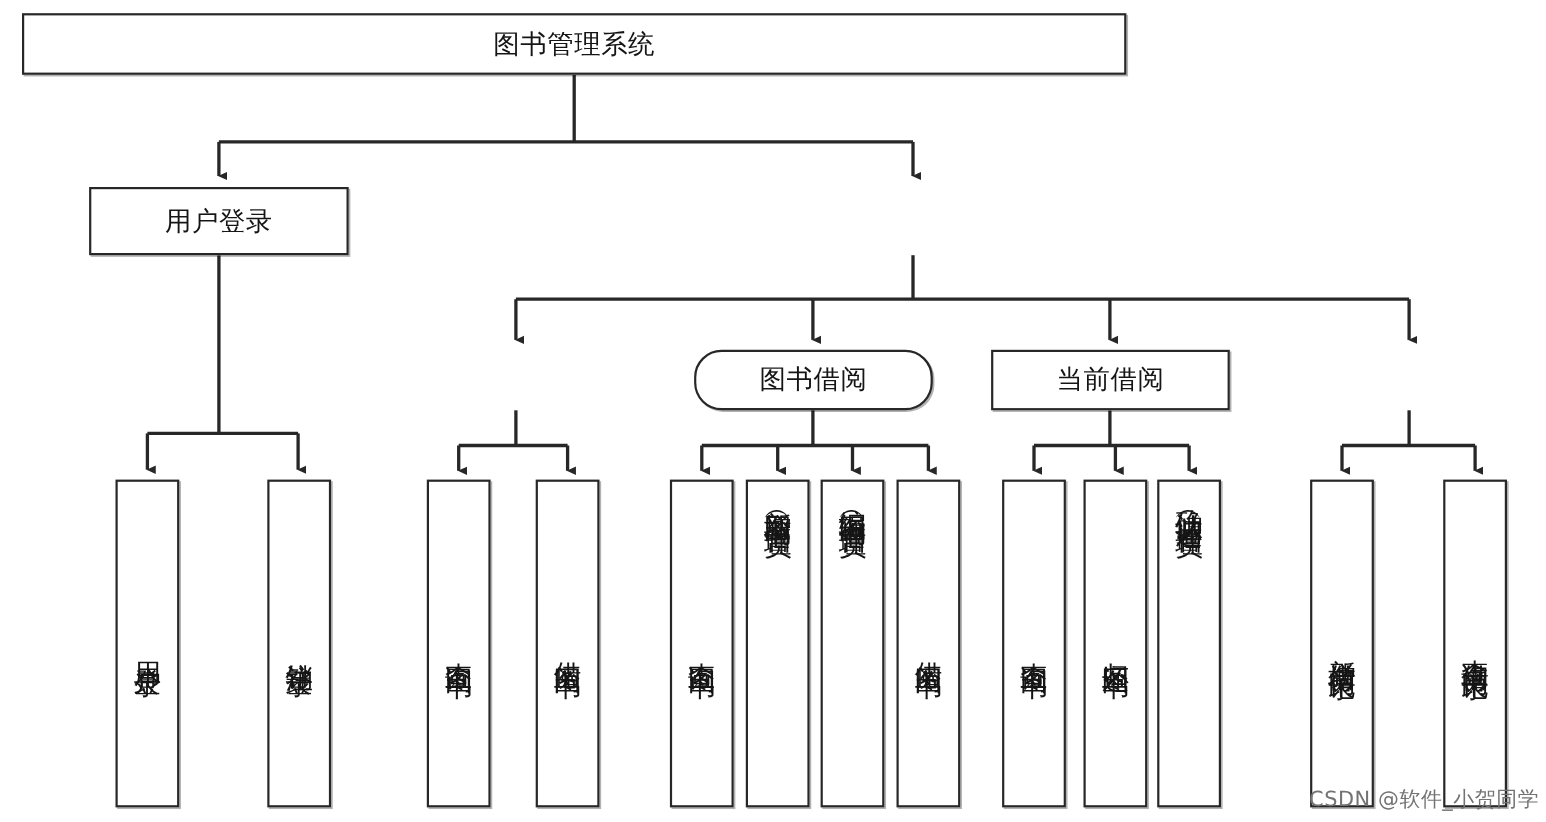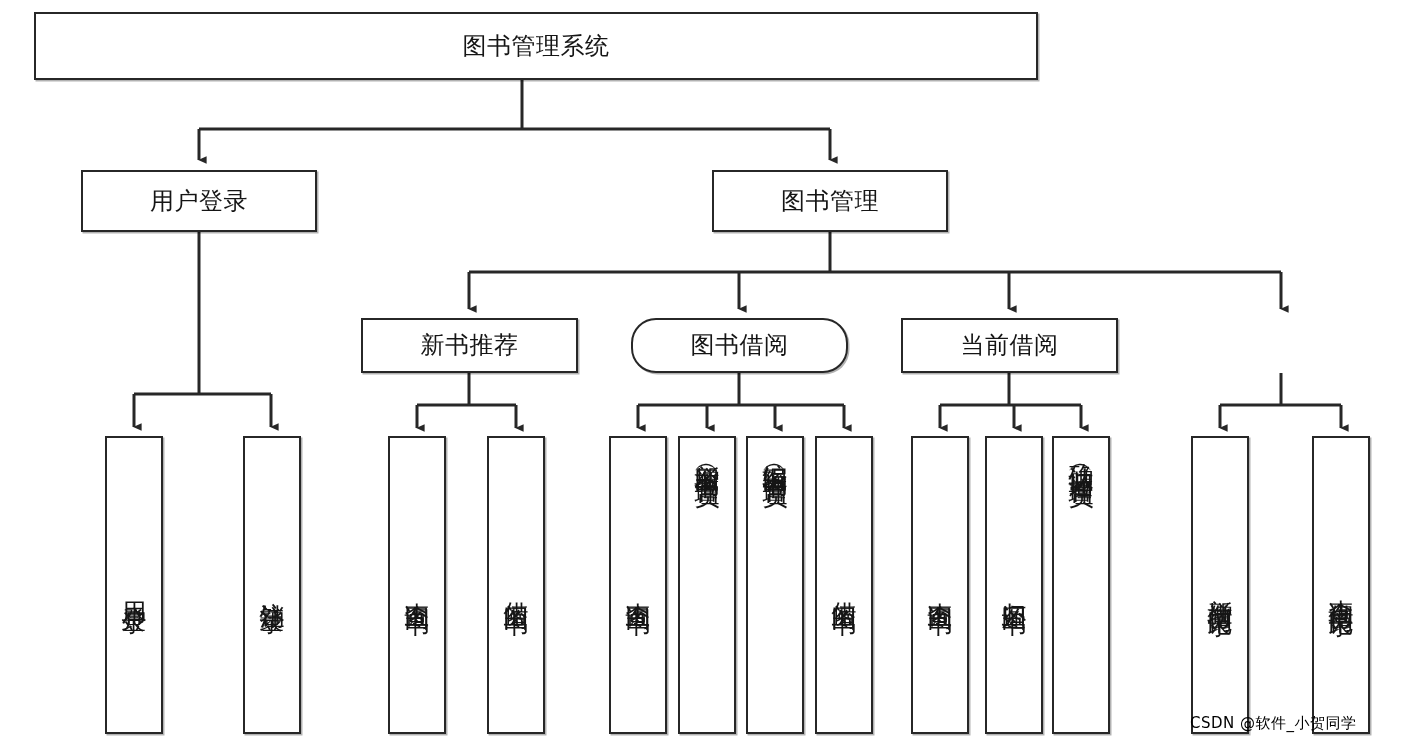--- a/index.html
+++ b/index.html
@@ -55,22 +55,22 @@
     line-height: 1.0;
     letter-spacing: 3px;
     margin: 0 auto;
   }
   .node.vert.mid .label {
     margin-top: auto;
     margin-bottom: auto;
   }
   .watermark {
     position: absolute;
-    font-size: 15px;
-    color: #000000;
+    font-size: 19px;
+    color: #737373;
     white-space: nowrap;
     letter-spacing: 0.5px;
     font-family: "DejaVu Sans", "Liberation Sans", sans-serif;
   }
 </style>
 </head>
 <body>
 
 <div id="canvas">
 
@@ -119,34 +119,28 @@
       <path d="M 1014,405 L 1014,428" marker-end="url(#arrowhead)"></path>
       <path d="M 1081,405 L 1081,428" marker-end="url(#arrowhead)"></path>
 
       <path d="M 1281,373 L 1281,405"></path>
       <path d="M 1220,405 L 1341,405"></path>
       <path d="M 1220,405 L 1220,428" marker-end="url(#arrowhead)"></path>
       <path d="M 1341,405 L 1341,428" marker-end="url(#arrowhead)"></path>
     </g>
   </svg>
 
-  <div class="node horiz" style="left:20px; top:12px; width:1004px; height:68px;margin-left:14px;">
+  <div class="node horiz" style="left:20px; top:12px; width:1004px; height:56px;">
     <span class="label">图书管理系统</span>
   </div>
 
   <div class="node horiz" style="left:81px; top:170px; width:236px; height:62px;">
     <span class="label">用户登录</span>
   </div>
-  <div class="node horiz" style="left:712px; top:170px; width:236px; height:62px;">
-    <span class="label">图书管理</span>
-  </div>
 
-  <div class="node horiz" style="left:361px; top:318px; width:217px; height:55px;">
-    <span class="label">新书推荐</span>
-  </div>
   <div class="node horiz" style="left:631px; top:318px; width:217px; height:55px;border-radius:25px;">
     <span class="label">图书借阅</span>
   </div>
   <div class="node horiz" style="left:901px; top:318px; width:217px; height:55px;align-items:center;">
     <span class="label">当前借阅</span>
   </div>
 
   <div class="node vert mid" style="left:105px; top:436px; width:58px; height:298px;">
     <span class="label">用户登录</span>
   </div>

